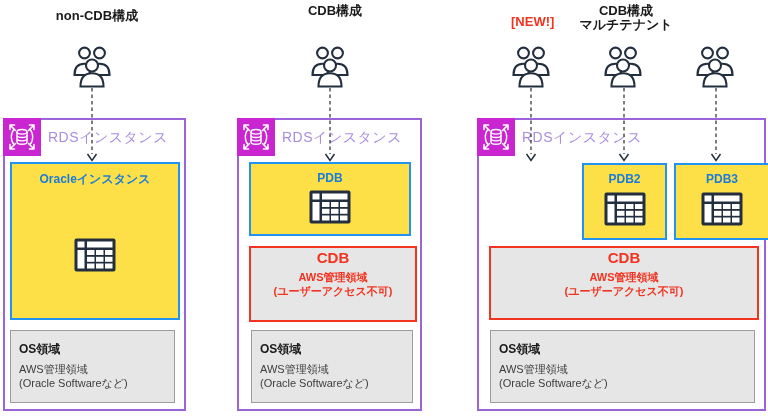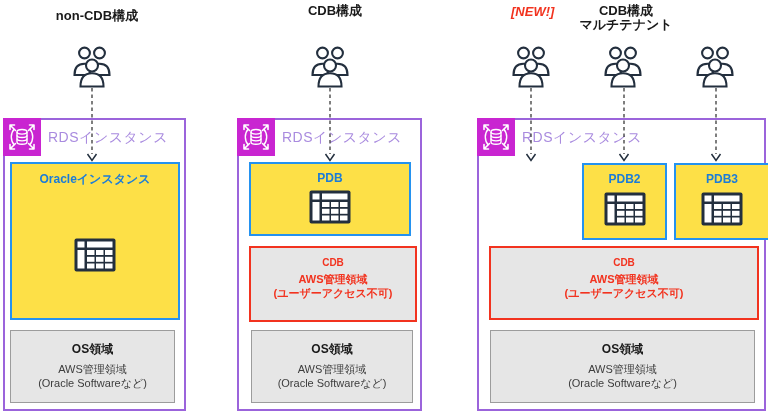--- a/index.html
+++ b/index.html
@@ -8,22 +8,22 @@
     font-family:"Liberation Sans","DejaVu Sans",sans-serif;
     -webkit-font-smoothing:antialiased;
   }
 
   
   .col-header{position:absolute;text-align:center;font-size:13px;font-weight:bold;
     color:#1a1a1a;line-height:14px;white-space:nowrap;}
   .header-1{left:17px;top:9px;width:160px;}
   .header-2{left:250px;top:4px;width:170px;}
   .header-3{left:568px;top:4px;width:116px;}
-  .badge-new{position:absolute;left:511px;top:4px;font-size:13px;font-weight:bold;
-    color:var(--alert-red);font-style:italic;}
+  .badge-new{position:absolute;left:511px;top:14px;font-size:13px;font-weight:bold;
+    color:var(--alert-red);}
 
   
   .users{position:absolute;top:44px;width:40px;height:44px;}
   .users-1{left:72px;}  .users-2{left:310px;}
   .users-3a{left:511px;}.users-3b{left:603px;}.users-3c{left:695px;}
 
   
   .arrow{position:absolute;top:87px;width:12px;height:75px;z-index:6;}
   .arrow-1{left:86px;} .arrow-2{left:324px;}
   .arrow-3a{left:525px;}.arrow-3b{left:618px;}.arrow-3c{left:710px;}
@@ -52,27 +52,27 @@
   .pdb-box-3a{left:490px;top:163px;width:84px;height:77px;}
   .pdb-box-3b{left:582px;top:163px;width:85px;height:77px;text-align:right;}
   .pdb-box-3c{left:674px;top:163px;width:96px;height:77px;}
   .pdb-box-3a .table-icon,.pdb-box-3b .table-icon,.pdb-box-3c .table-icon{margin-top:6px;}
 
   
   .cdb-box{position:absolute;box-sizing:border-box;border:2px solid var(--alert-red);
     background:var(--panel-gray-bg);z-index:2;text-align:center;color:var(--alert-red);}
   .cdb-box-2{left:249px;top:246px;width:168px;height:76px;}
   .cdb-box-3{left:489px;top:246px;width:270px;height:74px;}
-  .cdb-title{font-size:10px;font-weight:bold;margin-top:9px;}
+  .cdb-title{font-size:15px;font-weight:bold;margin-top:1px;}
   .cdb-line{font-size:11px;font-weight:bold;line-height:14px;}
   .cdb-line.first{margin-top:4px;}
 
   
   .os-box{position:absolute;box-sizing:border-box;border:1.5px solid var(--panel-gray-border);
-    background:var(--panel-gray-bg);z-index:2;text-align:center;}
+    background:var(--panel-gray-bg);z-index:2;padding-left:8px;}
   .os-box-1{left:10px;top:330px;width:165px;height:73px;}
   .os-box-2{left:251px;top:330px;width:162px;height:73px;}
   .os-box-3{left:490px;top:330px;width:265px;height:73px;}
   .os-title{font-size:12px;font-weight:bold;color:#1a1a1a;margin-top:10px;}
   .os-line{font-size:11px;color:#3d3d3d;line-height:14px;}
   .os-line.first{margin-top:4px;}
 
   svg{display:block;}
 </style>
 </head>

